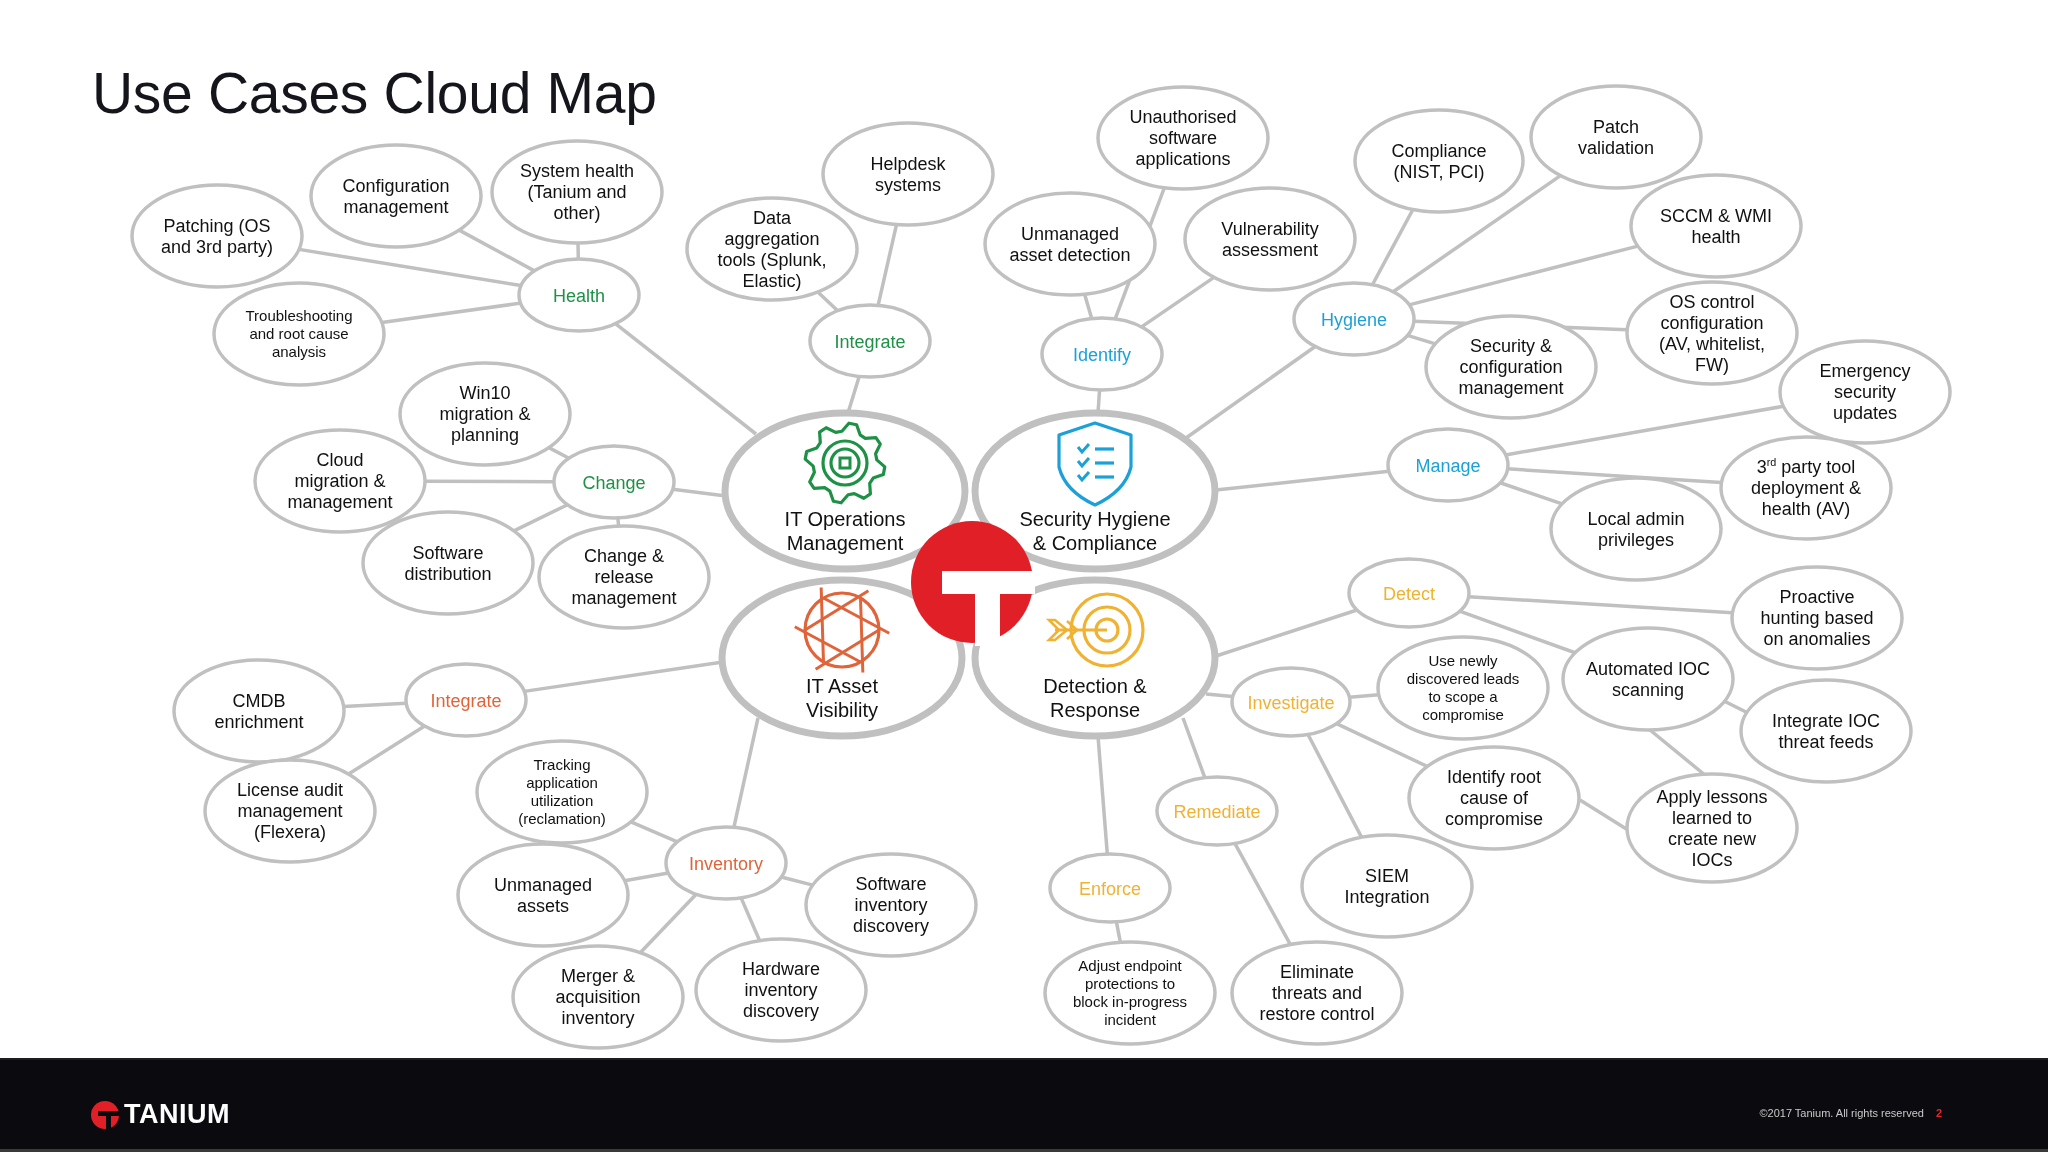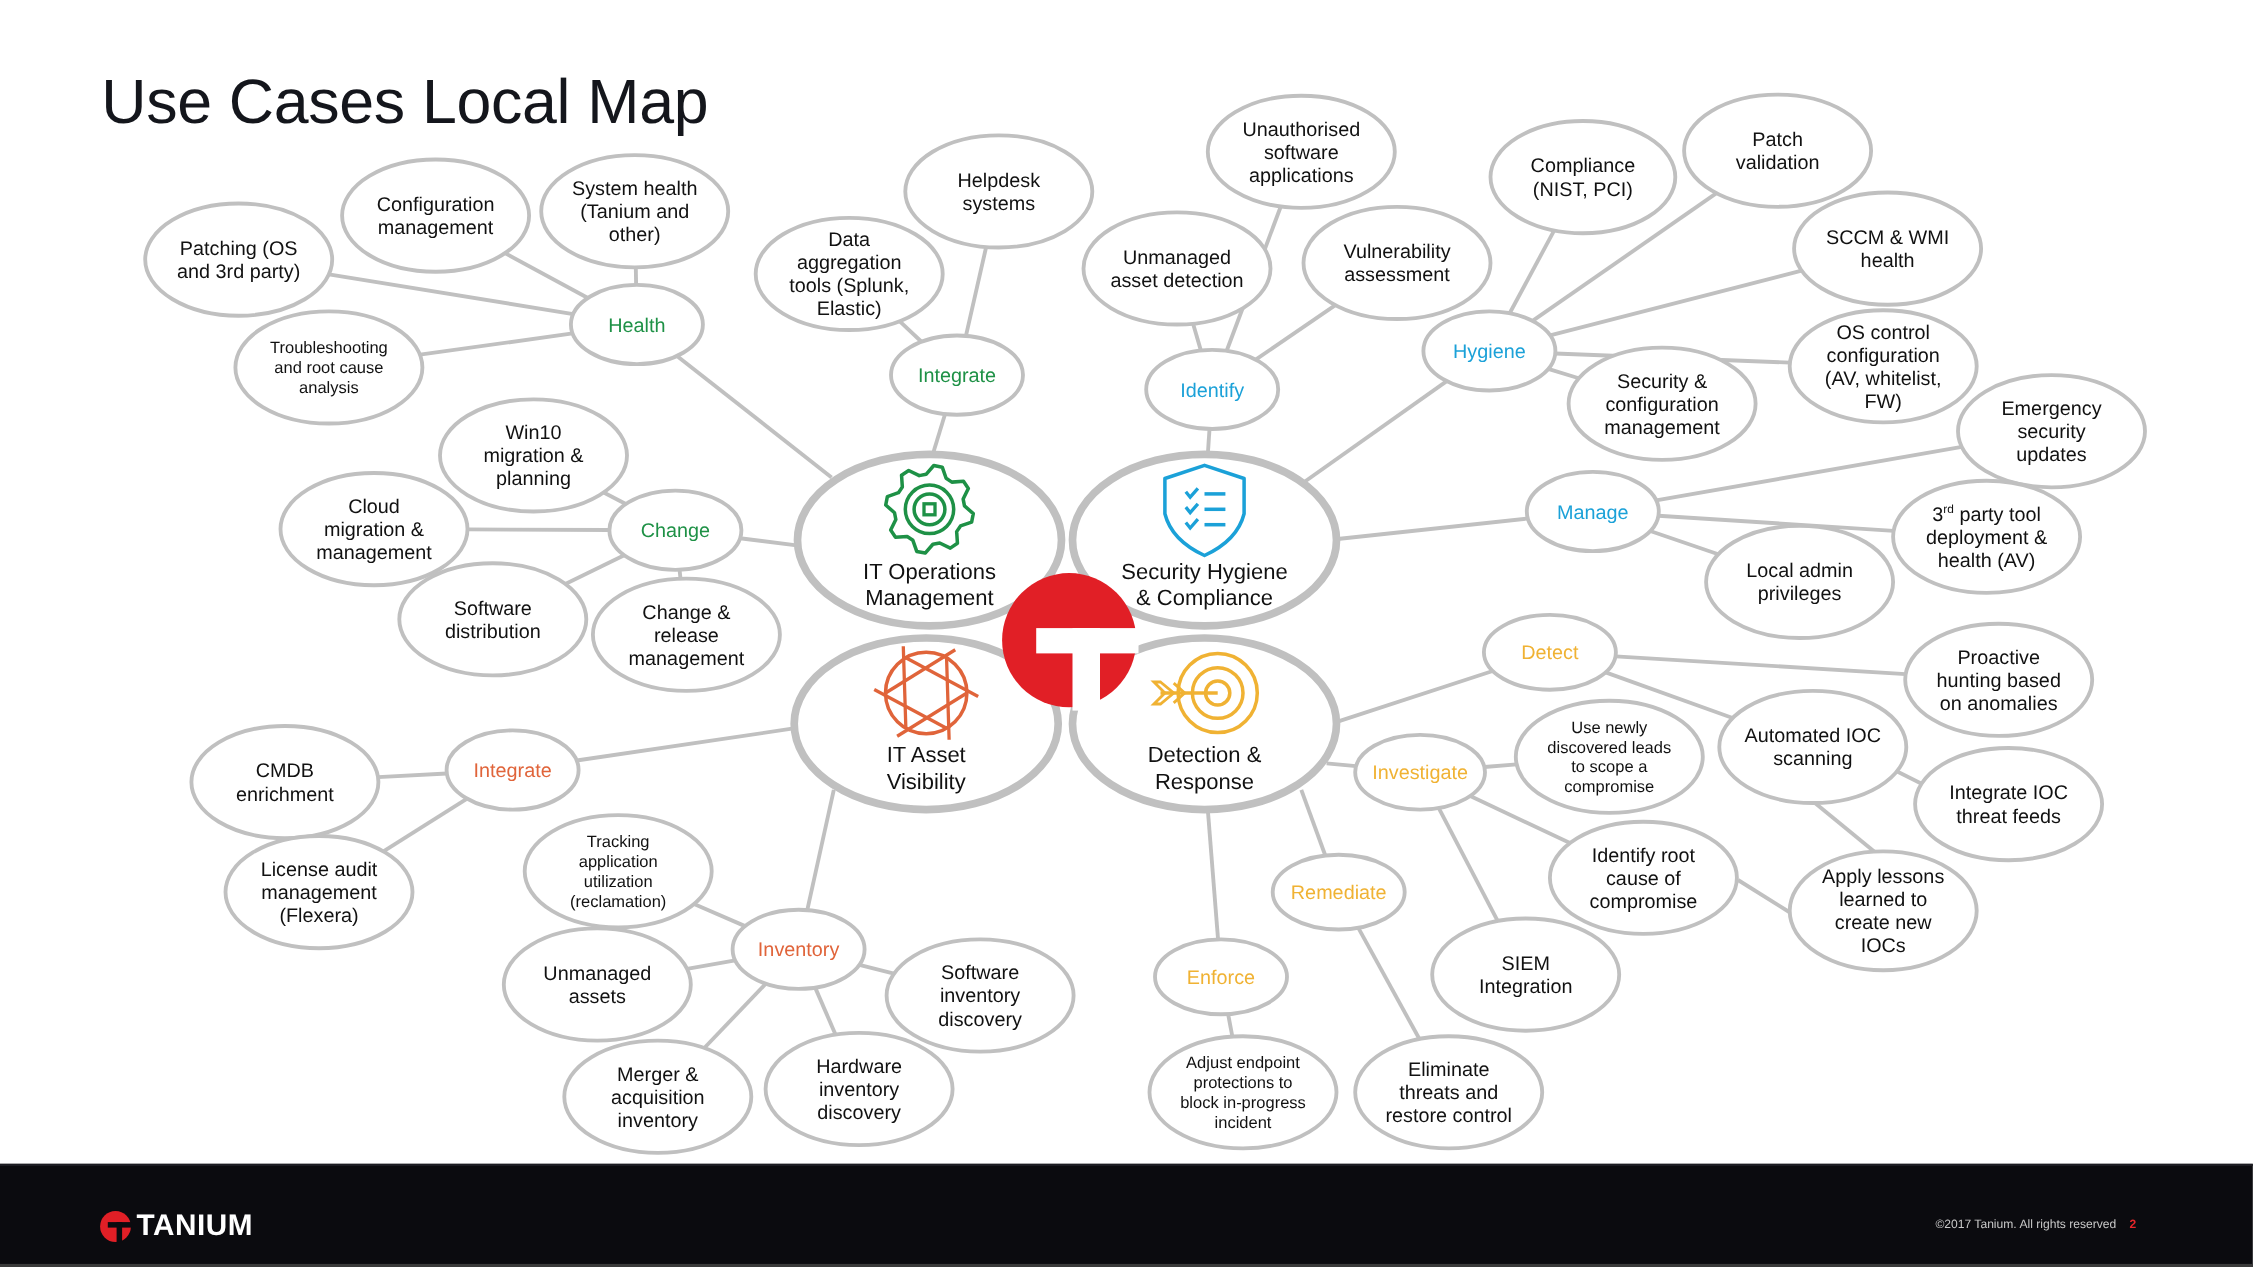--- a/index.html
+++ b/index.html
@@ -10,21 +10,21 @@
   .footer-line { position: absolute; left: 0; top: 1149px; width: 2048px; height: 3px; background: #3a3a3a; }
   .logo { position: absolute; left: 90px; top: 1099px; display: flex; align-items: center; }
   .logo-text { color: #ffffff; font-family: "Liberation Sans", sans-serif; font-weight: bold; font-size: 27px; letter-spacing: 0.5px; margin-left: 4px; }
   .copyright { position: absolute; right: 106px; top: 1107px; color: #c9c9c9; font-size: 11px; font-family: "Liberation Sans", sans-serif; }
   .page-num { color: #e5262a; font-weight: bold; margin-left: 12px; }
   .node-text { font-family: "Liberation Sans", sans-serif; }
 </style>
 </head>
 <body>
 
-<h1 class="title">Use Cases Local Map</h1>
+<h1 class="title">Use Cases Cloud Map</h1>
 
 <svg id="map" width="2048" height="1060" viewBox="0 0 2048 1060" xmlns="http://www.w3.org/2000/svg">
   <g id="edges">
       <line x1="756" y1="434" x2="615.4266328013881" y2="323.6062257592822" stroke="#c0c0c0" stroke-width="3.5"></line>
       <line x1="521.0982054652103" y1="285.56296718908123" x2="299.0275422576188" y2="249.36912981546826" stroke="#c0c0c0" stroke-width="3.5"></line>
       <line x1="534.4386933494961" y1="270.89306361530123" x2="459.1285177548804" y2="230.15149321165663" stroke="#c0c0c0" stroke-width="3.5"></line>
       <line x1="578.3010183099011" y1="259.0024429599051" x2="577.9902240609734" y2="242.99653914013444" stroke="#c0c0c0" stroke-width="3.5"></line>
       <line x1="520.5541679853989" y1="303.1406694591766" x2="381.7982620206849" y2="322.46738493283317" stroke="#c0c0c0" stroke-width="3.5"></line>
       <line x1="848" y1="413" x2="859.1803278688525" y2="376.40983606557376" stroke="#c0c0c0" stroke-width="3.5"></line>
       <line x1="878.1163234660411" y1="305.33089424134585" x2="896.5018750897751" y2="224.53123315809336" stroke="#c0c0c0" stroke-width="3.5"></line>

